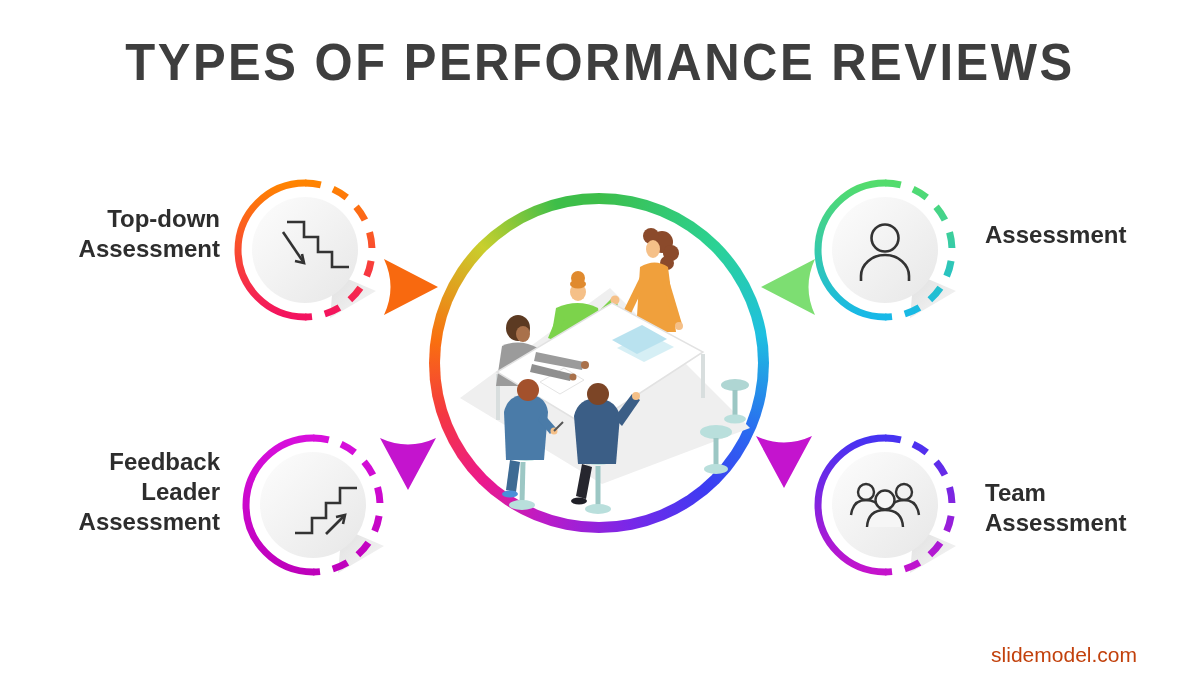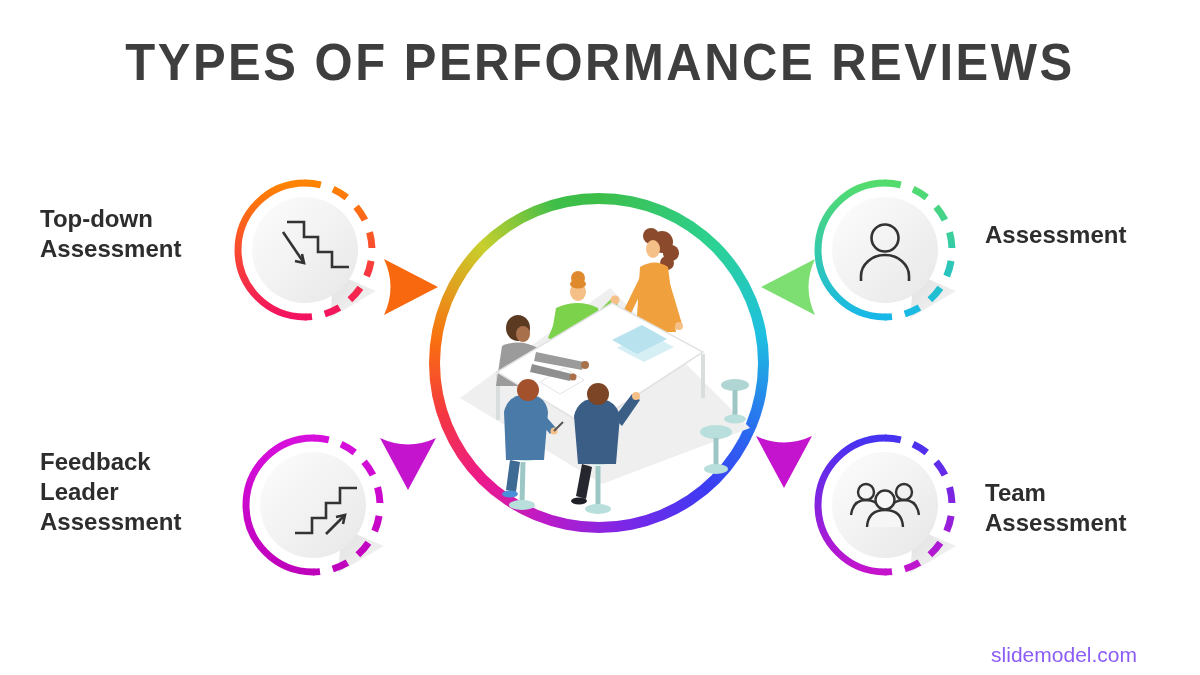--- a/index.html
+++ b/index.html
@@ -10,36 +10,36 @@
   .slide-title {
     position:absolute; top:34px; left:0; width:1200px;
     text-align:center; font-size:49px; font-weight:700; letter-spacing:2.5px;
     color:#3e3e3e; transform:scaleY(1.06); white-space:nowrap;
   }
 
   .badge { position:absolute; width:150px; height:150px; }
   .badge svg { position:absolute; inset:0; overflow:visible; }
 
   .label { position:absolute; font-size:24px; font-weight:700; color:#2d2d2d; line-height:30px; }
-  .label.right { }
+  .label.right { text-align:right; }
   .label.left  { text-align:left; }
 
   .tri { position:absolute; width:62px; height:62px; }
 
   .center-ring {
     position:absolute; left:429px; top:193px; width:340px; height:340px;
     border-radius:50%;
   }
   .center-ring::after {
     content:""; position:absolute; inset:11px; background:#ffffff; border-radius:50%;
   }
   .center-art { position:absolute; left:452px; top:222px; width:300px; height:300px; z-index:2; }
 
   .watermark {
-    position:absolute; top:643px; right:63px; font-size:21px; color:#8b5cf6;
+    position:absolute; top:643px; right:63px; font-size:21px; color:#c2410c;
     font-weight:400;
   }
 </style>
 </head>
 <body>
 
 <div class="stage">
 
   <div class="slide-title">TYPES OF PERFORMANCE REVIEWS</div>
 

